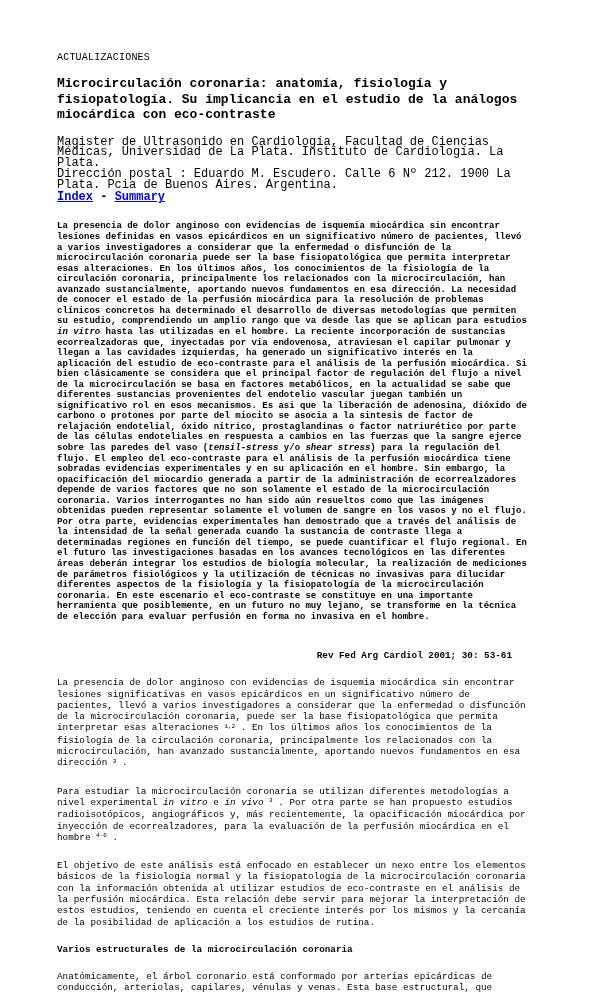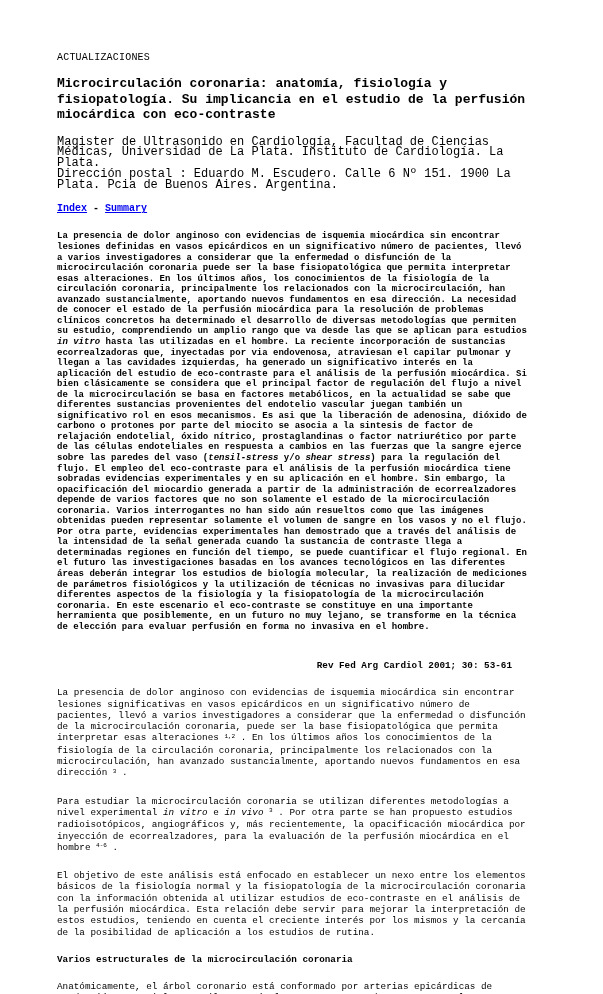--- a/index.html
+++ b/index.html
@@ -30,22 +30,21 @@
   .authors {
     font-size: 9.3px;
     margin-top: 17px;
   }
   .affiliation-block {
     font-size: 12px;
     line-height: 10.8px;
     margin-top: 14px;
   }
   .nav-links {
-    margin-top: 13px;
-    font-size: 10px;
+    font-size: 12px;
     font-weight: bold;
   }
   .nav-links a {
     color: #0000EE;
     text-decoration: underline;
     cursor: pointer;
   }
   .nav-links .sep {
     color: #000000;
     font-weight: bold;
@@ -81,26 +80,26 @@
   }
   i { font-style: italic; }
 </style>
 </head>
 <body>
 
 <div class="page">
 
   <div class="kicker">ACTUALIZACIONES</div>
 
-  <h1 class="title">Microcirculación coronaria: anatomía, fisiología y fisiopatología. Su implicancia en el estudio de la perfusión miocárdica con eco-contraste</h1>
+  <h1 class="title">Microcirculación coronaria: anatomía, fisiología y fisiopatología. Su implicancia en el estudio de la análogos miocárdica con eco-contraste</h1>
 
 
   <div class="affiliation-block">
     <div>Magister de Ultrasonido en Cardiología, Facultad de Ciencias Médicas, Universidad de La Plata. Instituto de Cardiología. La Plata.</div>
-    <div>Dirección postal : Eduardo M. Escudero. Calle 6 Nº 151. 1900 La Plata. Pcia de Buenos Aires. Argentina.</div>
+    <div>Dirección postal : Eduardo M. Escudero. Calle 6 Nº 212. 1900 La Plata. Pcia de Buenos Aires. Argentina.</div>
   </div>
 
   <div class="nav-links">
     <a href="#">Index</a>
     <span class="sep">-</span>
     <a href="#">Summary</a>
   </div>
 
   <p class="abstract"><span>La presencia de dolor anginoso con evidencias de isquemia miocárdica sin encontrar lesiones definidas en vasos epicárdicos en un significativo número de pacientes, llevó a varios investigadores a considerar que la enfermedad o disfunción de la microcirculación coronaria puede ser la base fisiopatológica que permita interpretar esas alteraciones. En los últimos años, los conocimientos de la fisiología de la circulación coronaria, principalmente los relacionados con la microcirculación, han avanzado sustancialmente, aportando nuevos fundamentos en esa dirección. La necesidad de conocer el estado de la perfusión miocárdica para la resolución de problemas clínicos concretos ha determinado el desarrollo de diversas metodologías que permiten su estudio, comprendiendo un amplio rango que va desde las que se aplican para estudios </span><i>in vitro</i><span> hasta las utilizadas en el hombre. La reciente incorporación de sustancias ecorrealzadoras que, inyectadas por via endovenosa, atraviesan el capilar pulmonar y llegan a las cavidades izquierdas, ha generado un significativo interés en la aplicación del estudio de eco-contraste para el análisis de la perfusión miocárdica. Si bien clásicamente se considera que el principal factor de regulación del flujo a nivel de la microcirculación se basa en factores metabólicos, en la actualidad se sabe que diferentes sustancias provenientes del endotelio vascular juegan también un significativo rol en esos mecanismos. Es asi que la liberación de adenosina, dióxido de carbono o protones por parte del miocito se asocia a la sintesis de factor de relajación endotelial, óxido nítrico, prostaglandinas o factor natriurético por parte de las células endoteliales en respuesta a cambios en las fuerzas que la sangre ejerce sobre las paredes del vaso (</span><i>tensil-stress</i><span> y/o </span><i>shear stress</i><span>) para la regulación del flujo. El empleo del eco-contraste para el análisis de la perfusión miocárdica tiene sobradas evidencias experimentales y en su aplicación en el hombre. Sin embargo, la opacificación del miocardio generada a partir de la administración de ecorrealzadores depende de varios factores que no son solamente el estado de la microcirculación coronaria. Varios interrogantes no han sido aún resueltos como que las imágenes obtenidas pueden representar solamente el volumen de sangre en los vasos y no el flujo. Por otra parte, evidencias experimentales han demostrado que a través del análisis de la intensidad de la señal generada cuando la sustancia de contraste llega a determinadas regiones en función del tiempo, se puede cuantificar el flujo regional. En el futuro las investigaciones basadas en los avances tecnológicos en las diferentes áreas deberán integrar los estudios de biología molecular, la realización de mediciones de parámetros fisiológicos y la utilización de técnicas no invasivas para dilucidar diferentes aspectos de la fisiología y la fisiopatología de la microcirculación coronaria. En este escenario el eco-contraste se constituye en una importante herramienta que posiblemente, en un futuro no muy lejano, se transforme en la técnica de elección para evaluar perfusión en forma no invasiva en el hombre.</span></p>
 

